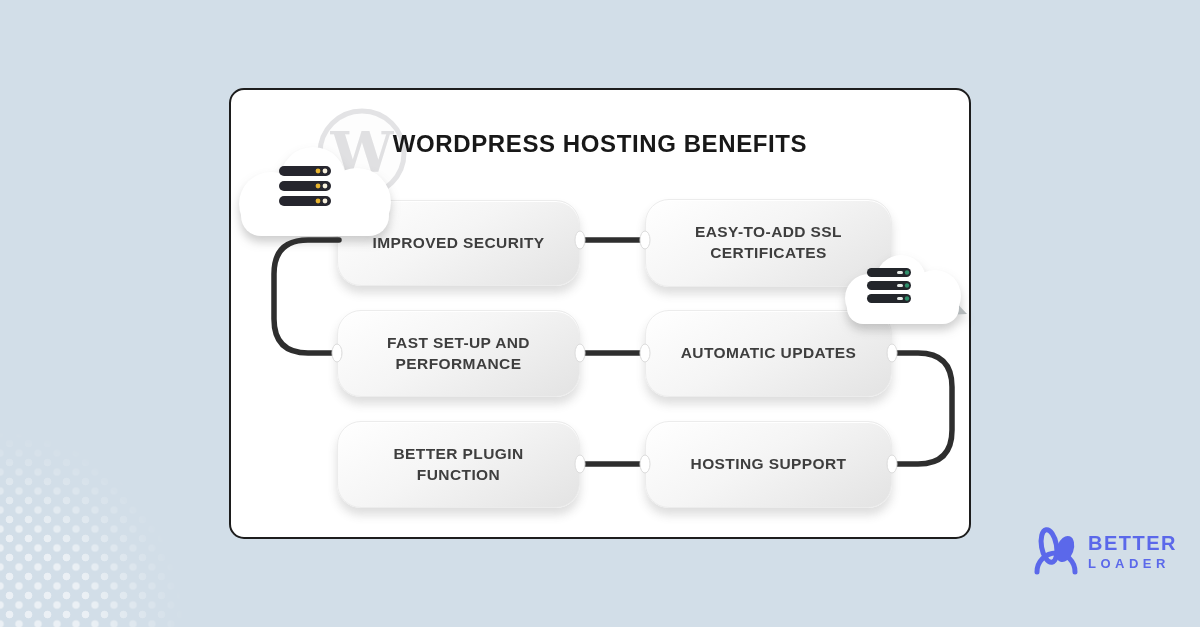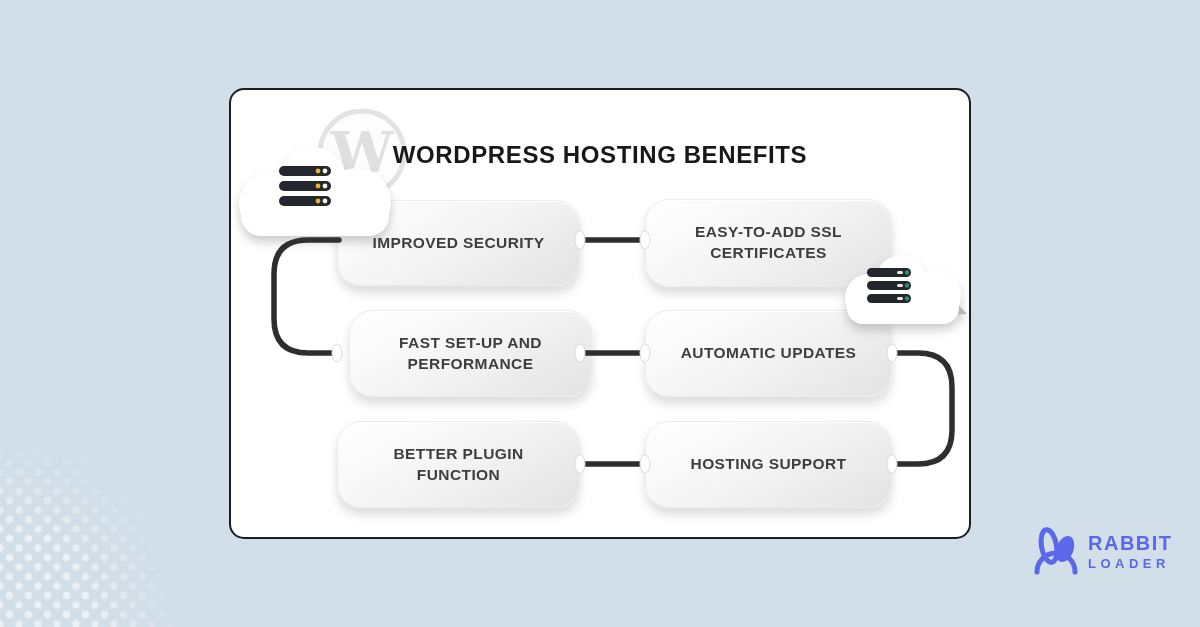--- a/index.html
+++ b/index.html
@@ -14,36 +14,36 @@
     background-size:19px 19px;background-position:0 0,9.5px 9.5px;
     -webkit-mask-image:radial-gradient(ellipse 110% 110% at 0% 100%, #000 35%, transparent 72%);
     mask-image:radial-gradient(ellipse 110% 110% at 0% 100%, #000 35%, transparent 72%);
   }
 
   
   .card{position:absolute;left:229px;top:88px;width:742px;height:451px;
     background:#ffffff;border:2px solid #1d1d1d;border-radius:15px;box-sizing:border-box;}
 
   .title{position:absolute;left:0;right:0;top:40px;text-align:center;z-index:2;
-    font-size:24px;font-weight:800;color:#181818;letter-spacing:.6px;margin-top:11px;}
+    font-size:24px;font-weight:800;color:#181818;letter-spacing:.6px;}
 
   
   .wp-mark{position:absolute;left:84px;top:16px;z-index:1;}
 
   
   .benefit-box{position:absolute;z-index:2;border-radius:24px;
     background:linear-gradient(150deg,#ffffff 0%,#f5f5f5 45%,#e3e3e3 100%);
     border:1px solid #ececec;
     box-shadow:0 7px 10px rgba(70,70,70,.18), inset 0 1px 0 #ffffff;
     display:flex;align-items:center;justify-content:center;text-align:center;
     font-size:15.5px;font-weight:600;color:#3e3e3e;letter-spacing:.4px;line-height:1.35;
     padding:0 22px;box-sizing:border-box;}
   .pos-1{left:106px;top:110px;width:243px;height:86px;}
   .pos-2{left:414px;top:109px;width:247px;height:88px;}
-  .pos-3{left:118px;top:220px;width:243px;height:87px;}
+  .pos-3{left:106px;top:220px;width:243px;height:87px;}
   .pos-4{left:414px;top:220px;width:247px;height:87px;}
   .pos-5{left:106px;top:331px;width:243px;height:87px;}
   .pos-6{left:414px;top:331px;width:247px;height:87px;}
 
   .connector-layer{position:absolute;left:0;top:0;z-index:3;}
 
   .cloud{position:absolute;z-index:4;filter:drop-shadow(0 6px 5px rgba(60,60,60,.25));}
   .cloud-left{left:0px;top:56px;}
   .cloud-right{left:608px;top:164px;}
 
@@ -154,18 +154,18 @@
 
   <div class="brand">
     <svg width="52" height="54" viewBox="0 0 52 54">
       <g stroke="#5b68ea" fill="none" stroke-width="5" stroke-linecap="round">
         <ellipse cx="19" cy="22" rx="7.5" ry="16.5" transform="rotate(-10 19 22)"></ellipse>
         <path d="M 7,48 A 19 19 0 0 1 45,48"></path>
       </g>
       <ellipse cx="35" cy="25" rx="8.5" ry="13.5" transform="rotate(20 35 25)" fill="#5b68ea"></ellipse>
     </svg>
     <div class="brand-text">
-      <span class="brand-name">RABBIT</span>
+      <span class="brand-name">BETTER</span>
       <span class="brand-sub">LOADER</span>
     </div>
   </div>
 
 </div>
 
 </body></html>

